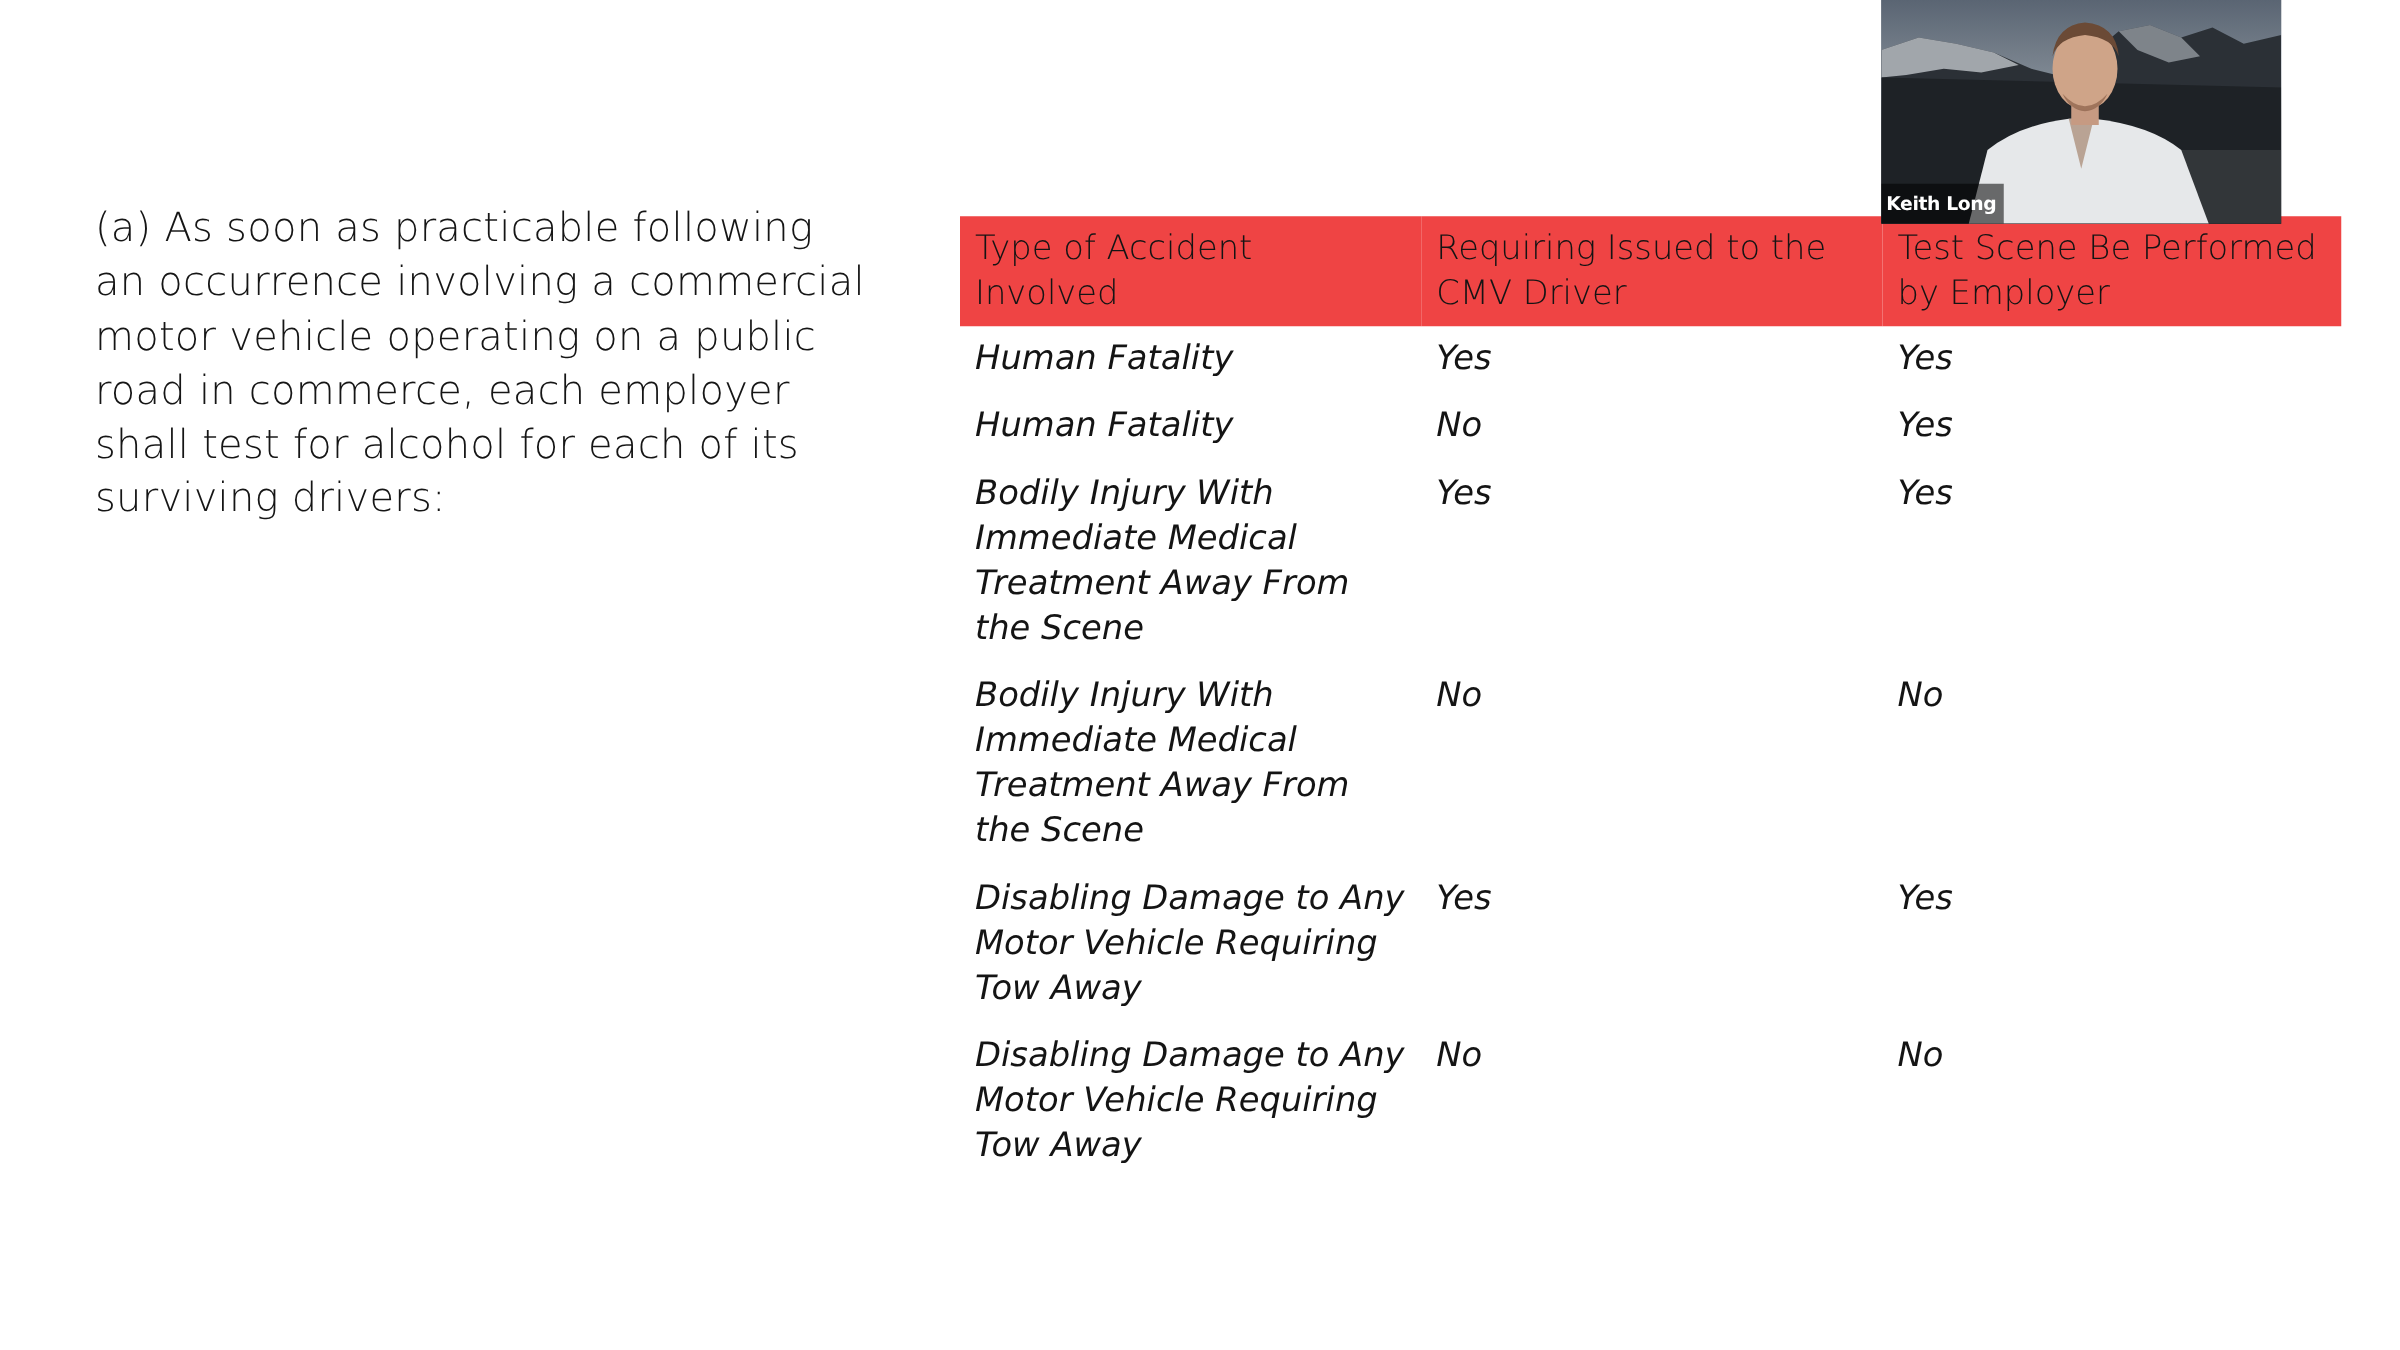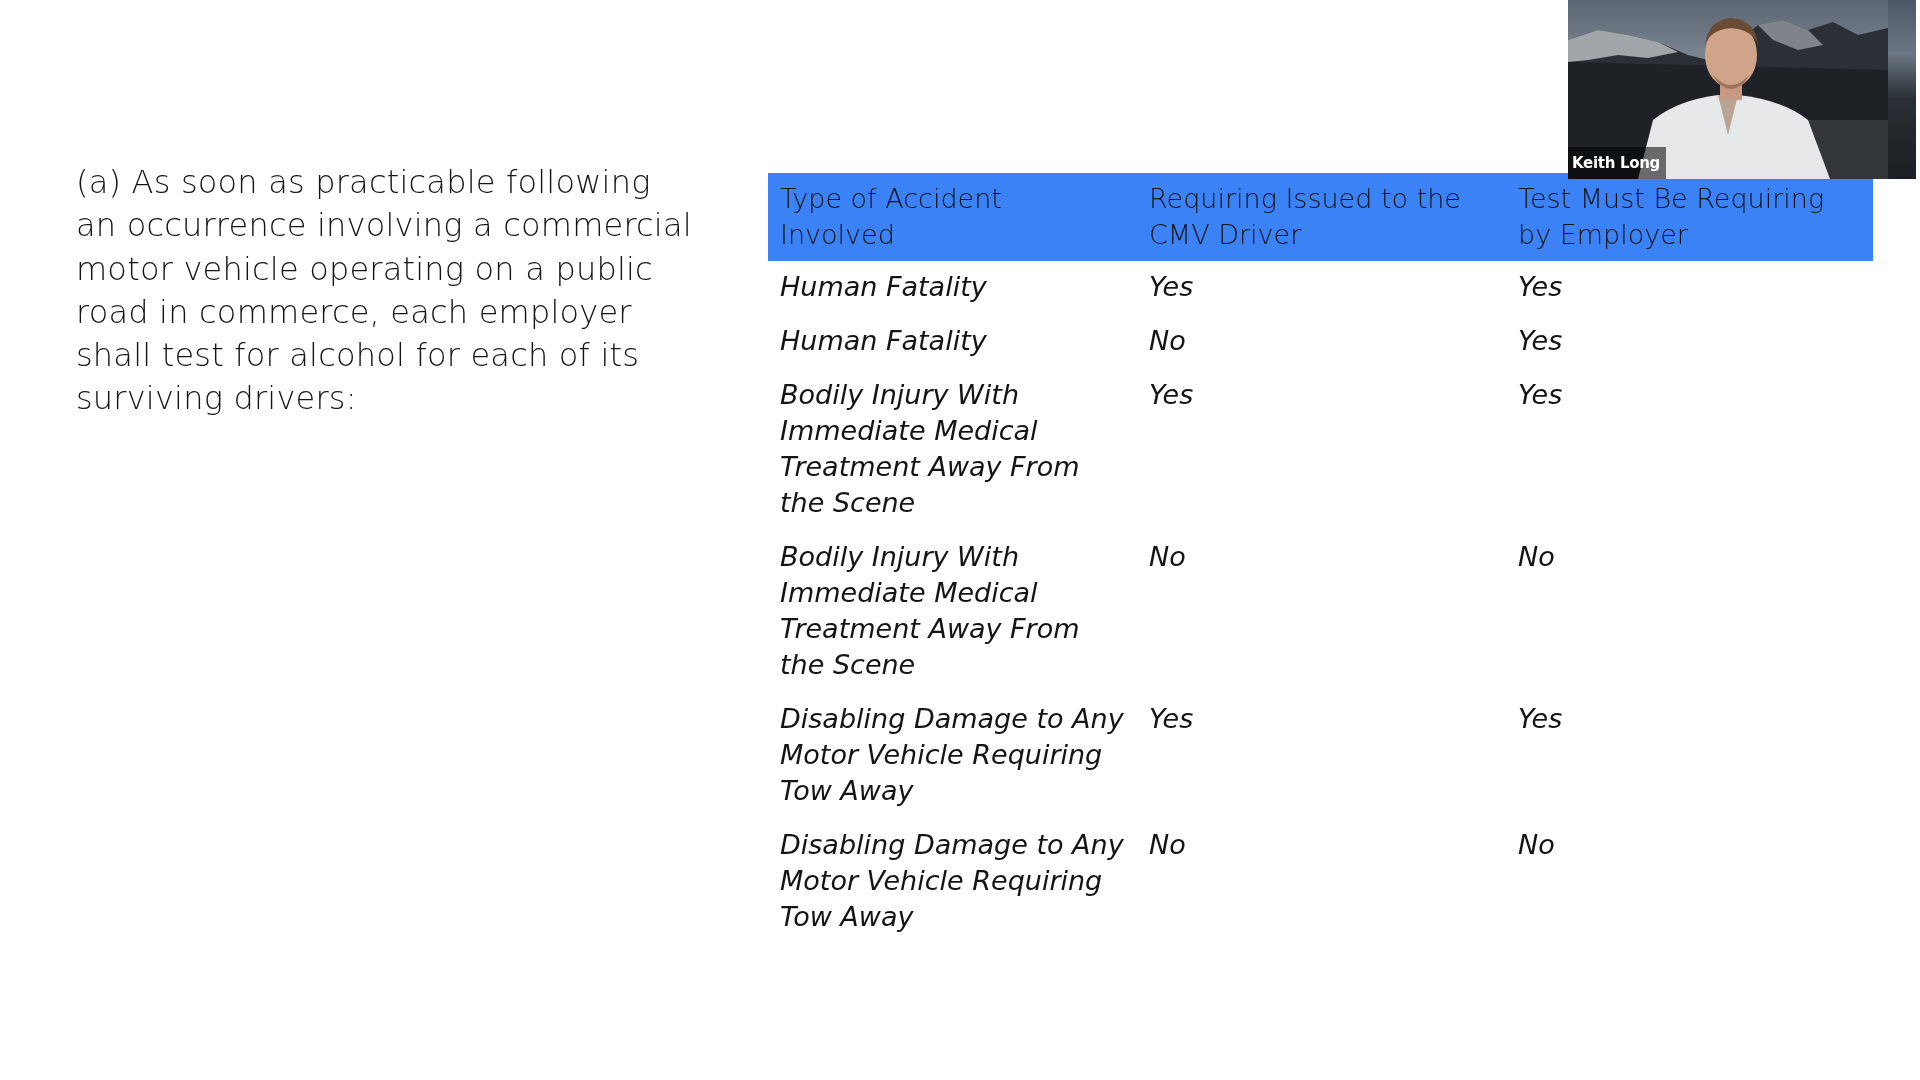--- a/index.html
+++ b/index.html
@@ -45,43 +45,43 @@
       table-layout: fixed;
       font-family: "DejaVu Sans", sans-serif;
       font-size: 27px;
       font-weight: 300;
       color: #141414;
     }
     table.rules col.c1 { width: 369px; }
     table.rules col.c2 { width: 369px; }
     table.rules col.c3 { width: 367px; }
     table.rules thead tr {
-      background: #3b82f6;
+      background: #ef4444;
     }
     table.rules th {
       text-align: left;
       font-weight: 300;
       padding: 8px 12px 8px 12px;
       vertical-align: top;
       line-height: 36px;
       height: 68px;
     }
     table.rules td {
       vertical-align: top;
       padding: 6px 12px 6px 12px;
       line-height: 36px;
     }
     table.rules tbody tr.r0 td { padding-top: 8px; }
     table.rules tbody tr td { padding-bottom: 12px; font-style: italic; }
 
     .webcam {
       position: absolute;
-      left: 1568px;
+      left: 1505px;
       top: 0;
-      width: 348px;
+      width: 320px;
       height: 179px;
       overflow: hidden;
       background: linear-gradient(180deg, #4c5866 0%, #6b7784 30%, #2a2f35 55%, #1b1e22 100%);
     }
     .webcam .mountains {
       position: absolute;
       left: 0; top: 0;
       width: 320px; height: 179px;
     }
     .webcam .person {
@@ -115,21 +115,21 @@
     <table class="rules">
       <colgroup>
         <col class="c1">
           <col class="c2">
           <col class="c3">
       </colgroup>
       <thead>
         <tr>
           <th>Type of Accident Involved</th>
           <th>Requiring Issued to the CMV Driver</th>
-          <th>Test Must Be Requiring by Employer</th>
+          <th>Test Scene Be Performed by Employer</th>
         </tr>
       </thead>
       <tbody>
         <tr class="r0">
           <td>Human Fatality</td>
           <td>Yes</td>
           <td>Yes</td>
         </tr>
         <tr>
           <td>Human Fatality</td>

